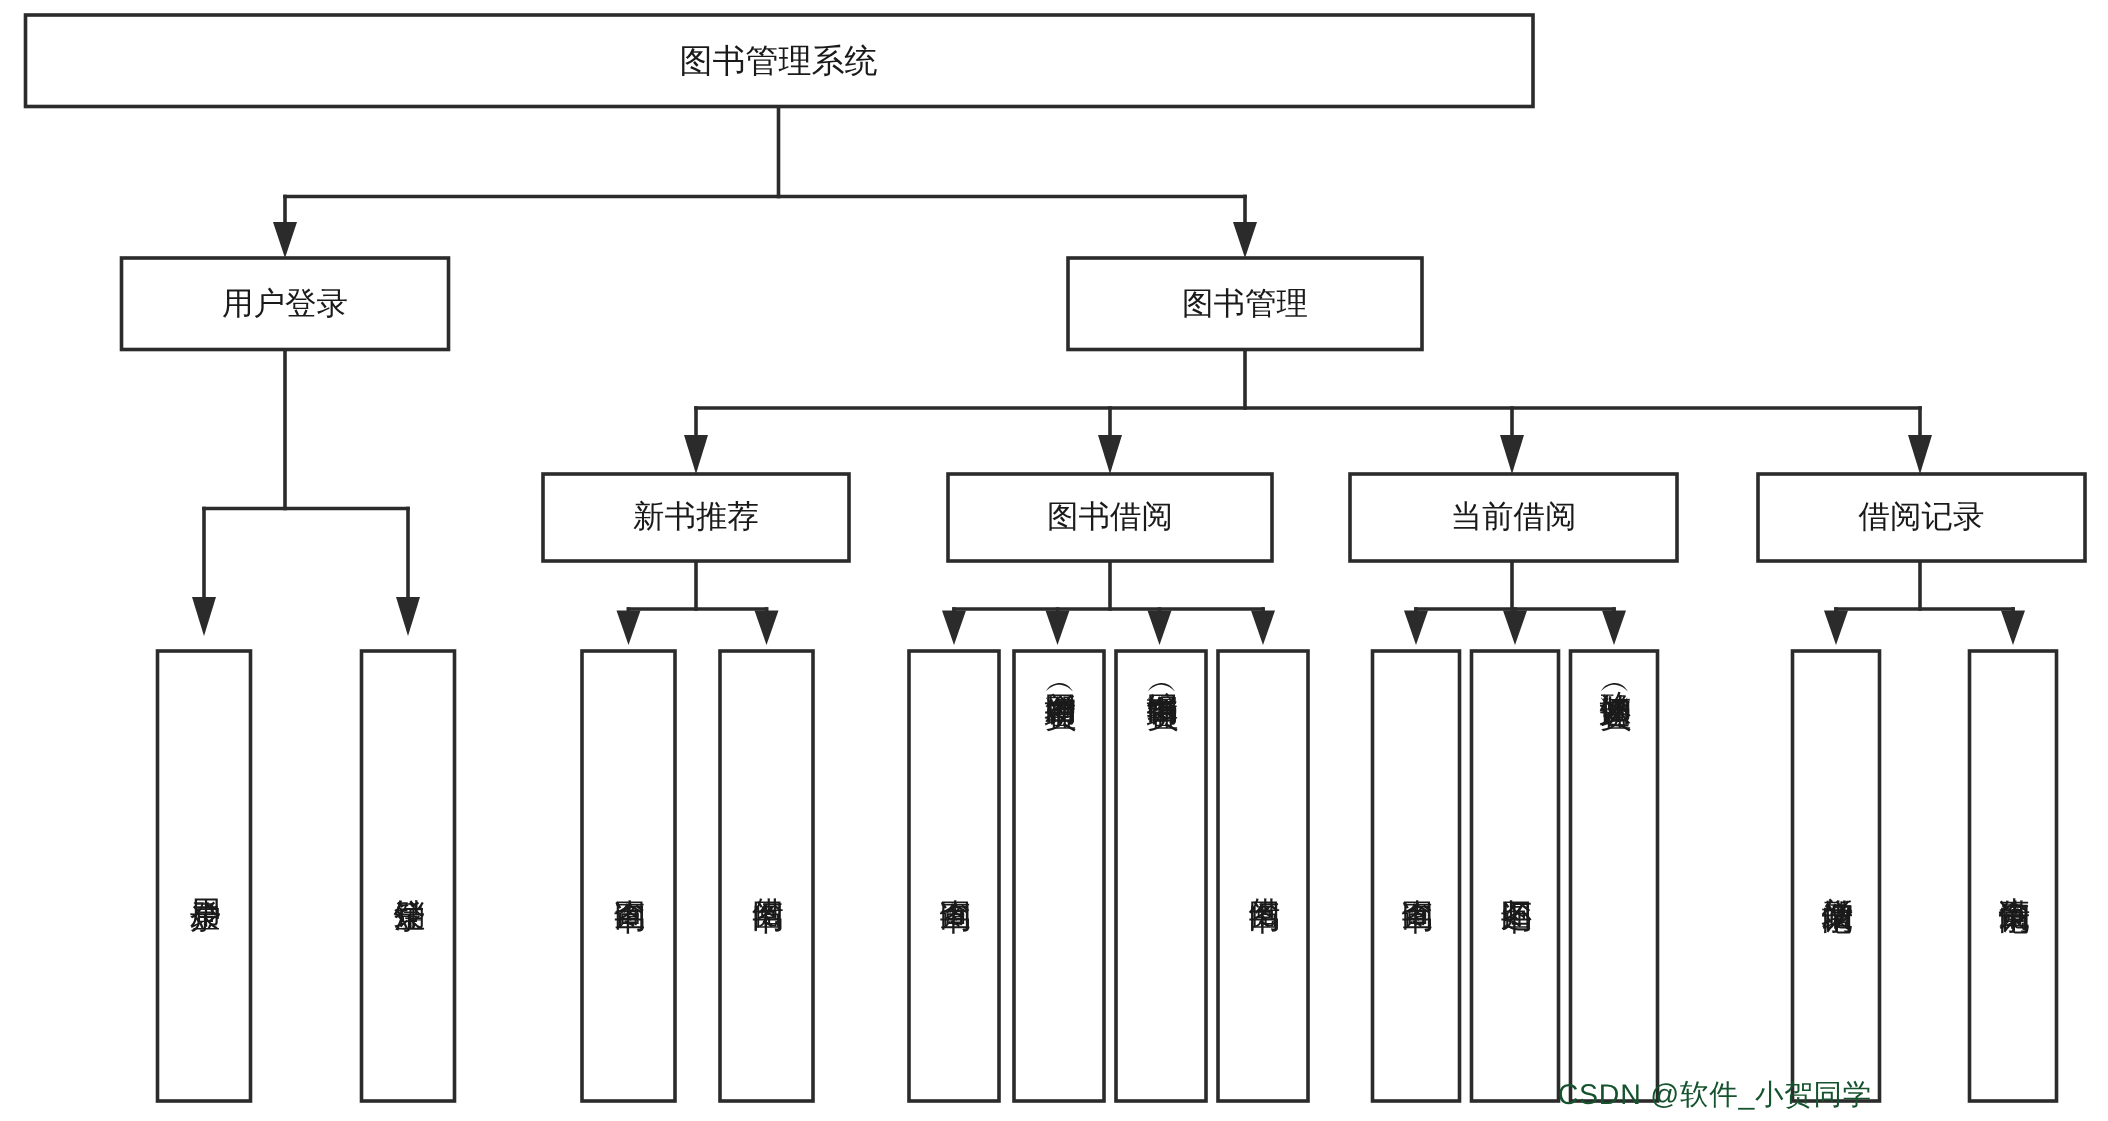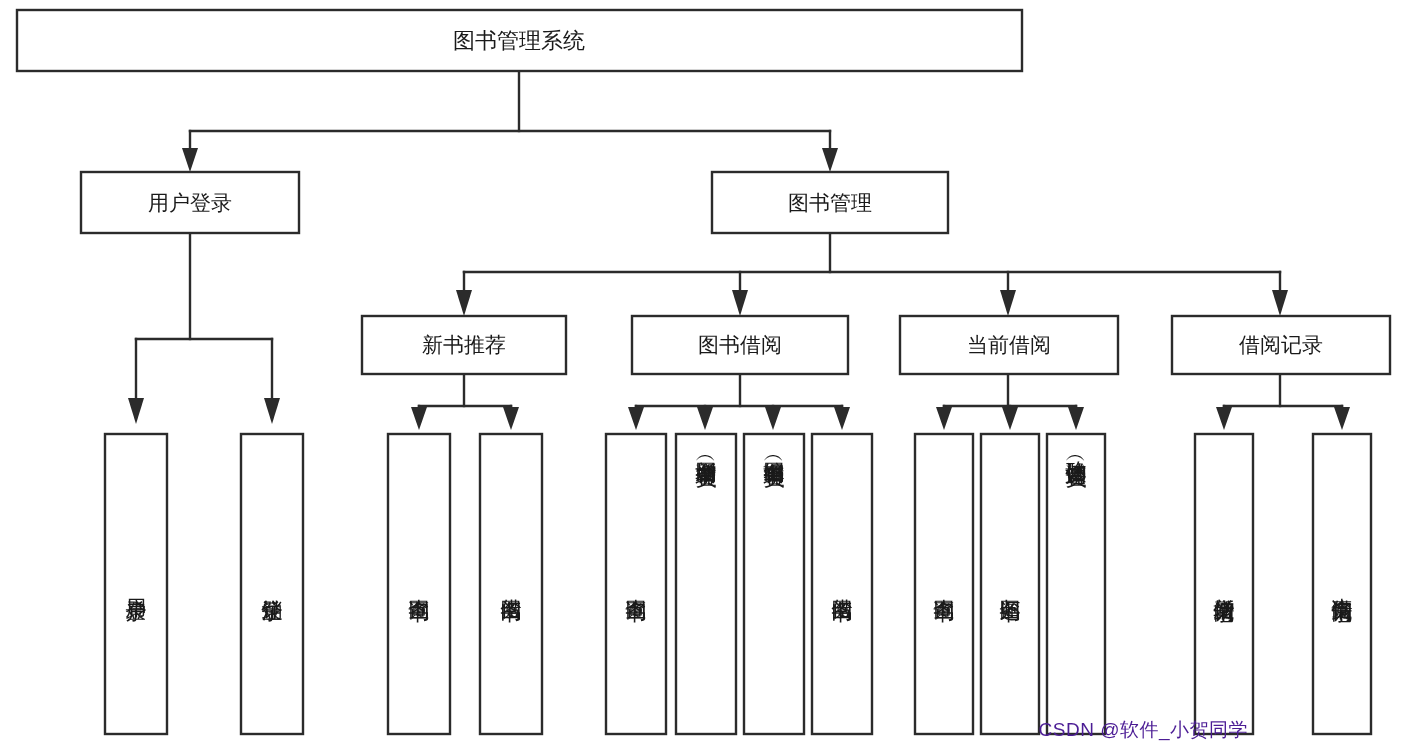--- a/index.html
+++ b/index.html
@@ -68,21 +68,21 @@
     letter-spacing: 1px;
     color: #1a1a1a;
     white-space: nowrap;
   }
   .watermark {
     position: absolute;
     right: 8px;
     bottom: 4px;
     font-family: "Liberation Sans", "DejaVu Sans", sans-serif;
     font-size: 19px;
-    color: #4c1d95;
+    color: #14532d;
     letter-spacing: 0.5px;
     white-space: nowrap;
   }
 </style>
 </head>
 <body>
 
 <div id="diagram-root">
 
   <svg class="diagram-canvas" viewBox="0 0 1405 747" xmlns="http://www.w3.org/2000/svg">

